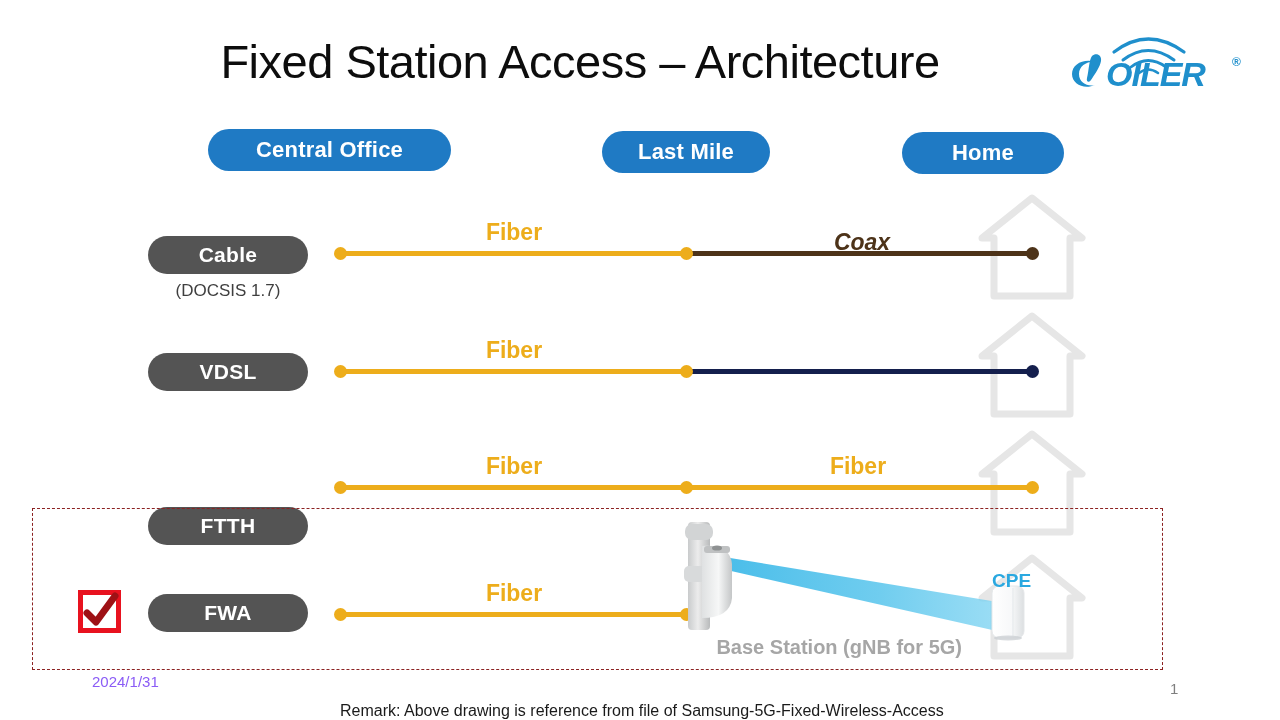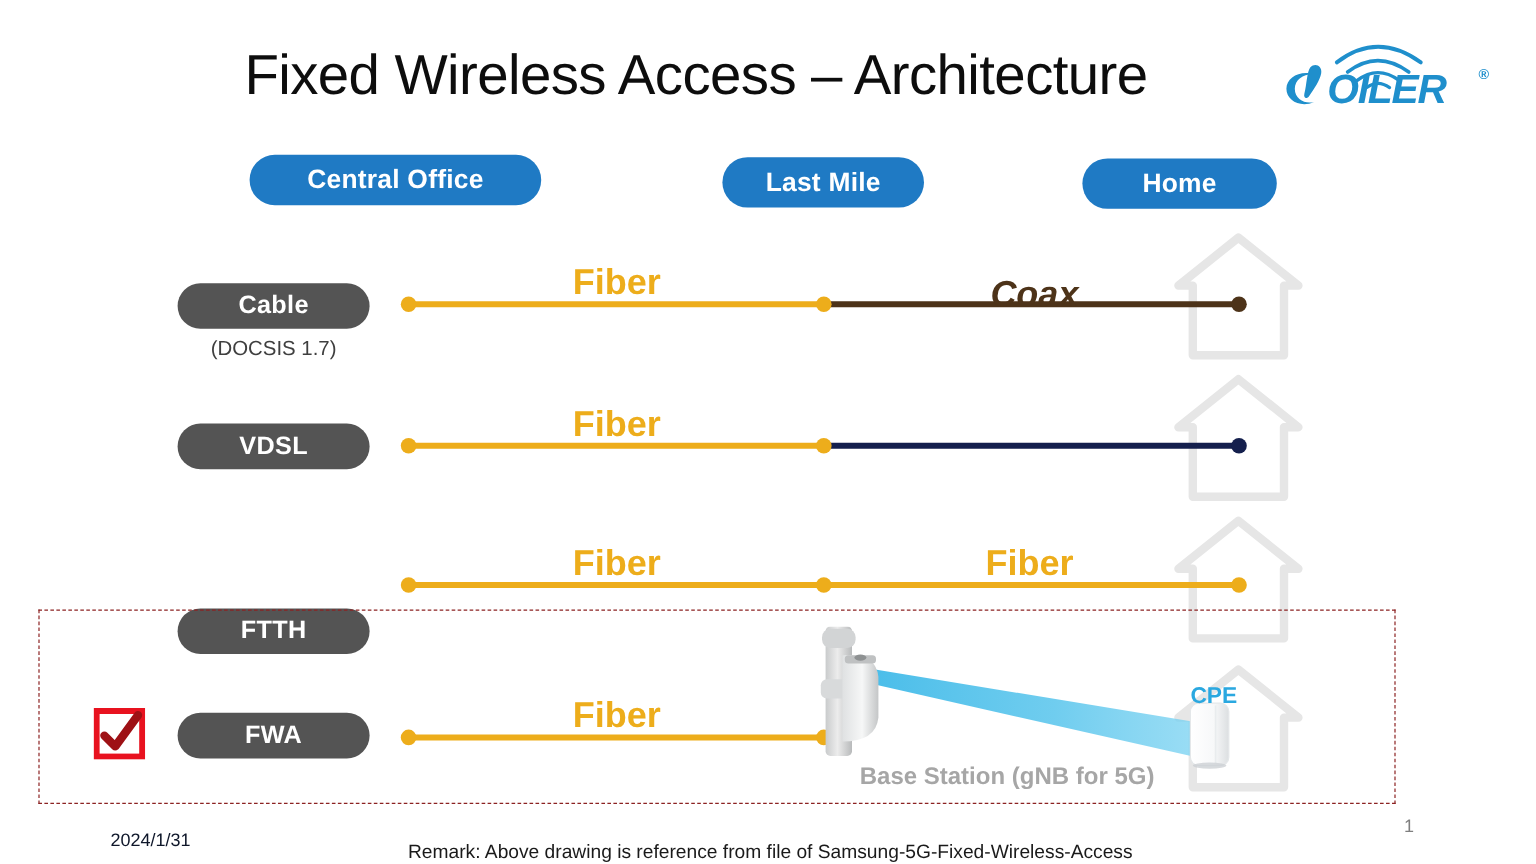--- a/index.html
+++ b/index.html
@@ -107,21 +107,21 @@
     height: 13px;
     border-radius: 50%;
   }
   .dot.fiber  { background: #edad1b; }
   .dot.coax   { background: #4d3319; }
   .dot.copper { background: #141f4d; }
 
   .seglabel {
     position: absolute;
     text-align: center;
-    font-size: 30px;
+    font-size: 23px;
     font-weight: 700;
     white-space: nowrap;
   }
   .seglabel.fiber  { color: #edad1b; }
   .seglabel.coax   { color: #4d3319; }
   .seglabel.copper { color: #141f4d; }
 
   
   .highlight-box {
     position: absolute;
@@ -167,23 +167,23 @@
     font-size: 20px;
     font-weight: 700;
     color: #a6a6a6;
     white-space: nowrap;
   }
 
   
   .footer-date {
     position: absolute;
     left: 92px;
-    top: 692px;
+    top: 673px;
     font-size: 15px;
-    color: #0f172a;
+    color: #8b5cf6;
     white-space: nowrap;
   }
   .footer-remark {
     position: absolute;
     left: 340px;
     top: 702px;
     font-size: 16px;
     color: #1a1a1a;
     white-space: nowrap;
   }
@@ -194,21 +194,21 @@
     font-size: 15px;
     color: #7f7f7f;
     white-space: nowrap;
   }
 </style>
 </head>
 <body>
 
 <div id="slide">
 
-  <div class="title">Fixed Wireless Access – Architecture</div>
+  <div class="title">Fixed Station Access – Architecture</div>
 
   <div class="logo">
     <svg width="190" height="76" viewBox="0 0 190 76" xmlns="http://www.w3.org/2000/svg">
       <g fill="none" stroke="#1f8fcc" stroke-linecap="round">
         <path d="M52 30 Q86 4 122 30" stroke-width="3.2"></path>
         <path d="M61 38 Q86 19 112 38" stroke-width="3"></path>
         <path d="M69 45 Q86 32 104 45" stroke-width="2.8"></path>
         <path d="M77 51 Q86 44 96 51" stroke-width="2.6"></path>
       </g>
       <g fill="#1f8fcc">

